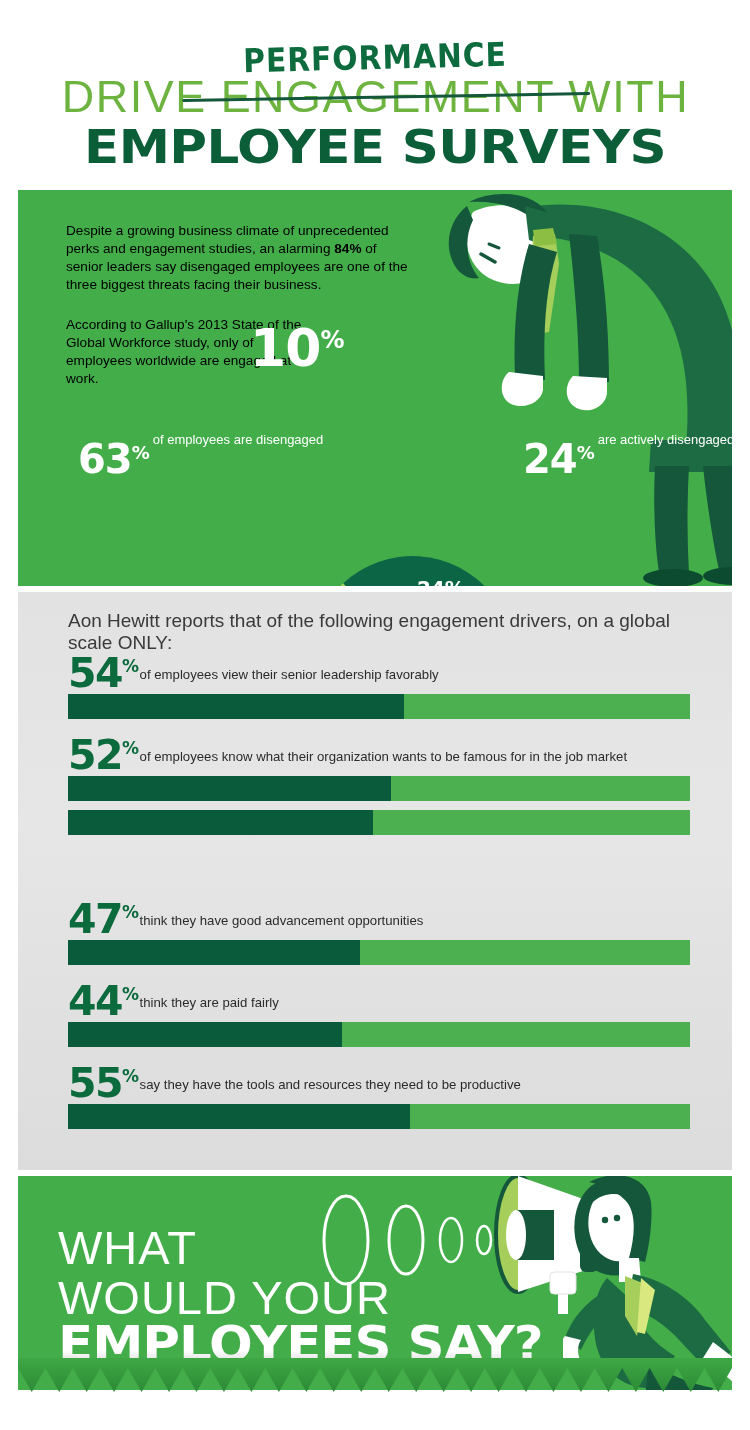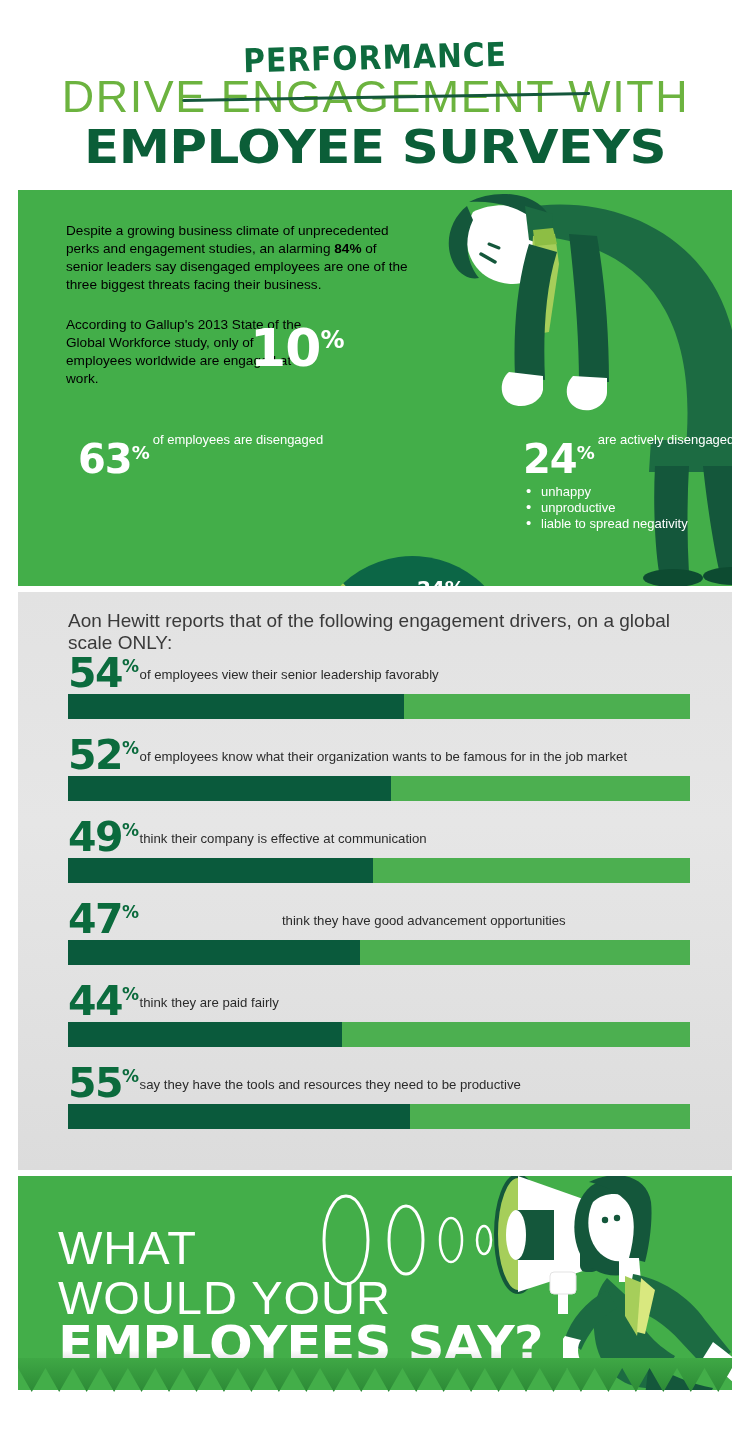--- a/index.html
+++ b/index.html
@@ -219,25 +219,20 @@
   </div>
 
   <div id="block63">
     <span class="bignum"><span>63</span><span class="pc">%</span></span>
     <div class="stat-desc">of employees are disengaged</div>
   </div>
 
   <div id="block24">
     <span class="bignum"><span>24</span><span class="pc">%</span></span>
     <div class="stat-desc">are actively disengaged</div>
-    <ul class="stat-list">
-      <li>unhappy</li>
-      <li>unproductive</li>
-      <li>liable to spread negativity</li>
-    </ul>
   </div>
 </div>
 
 <div id="gray-panel">
   <div id="drivers-head">Aon Hewitt reports that of the following engagement drivers, on a global scale ONLY:</div>
   <div id="drivers-list">
       <div class="driver" style="top: 54px;">
         <div class="driver-top">
           <span class="driver-num"><span>54</span><span class="pc">%</span></span>
           <div class="driver-text">of employees view their senior leadership favorably</div>
@@ -249,29 +244,25 @@
       <div class="driver" style="top: 136px;">
         <div class="driver-top">
           <span class="driver-num"><span>52</span><span class="pc">%</span></span>
           <div class="driver-text">of employees know what their organization wants to be famous for in the job market</div>
         </div>
         <div class="driver-bar">
           <div class="fill" style="width:52%"></div>
         </div>
       </div>
       <div class="driver" style="top: 218px;">
-        <div class="driver-top">
-          <span class="driver-num"><span>49</span><span class="pc">%</span></span>
-          <div class="driver-text">think their company is effective at communication</div>
-        </div>
         <div class="driver-bar">
           <div class="fill" style="width:49%"></div>
         </div>
       </div>
-      <div class="driver" style="top: 300px; text-align: center;">
+      <div class="driver" style="top: 300px;">
         <div class="driver-top">
           <span class="driver-num"><span>47</span><span class="pc">%</span></span>
           <div class="driver-text">think they have good advancement opportunities</div>
         </div>
         <div class="driver-bar">
           <div class="fill" style="width:47%"></div>
         </div>
       </div>
       <div class="driver" style="top: 382px;">
         <div class="driver-top">

